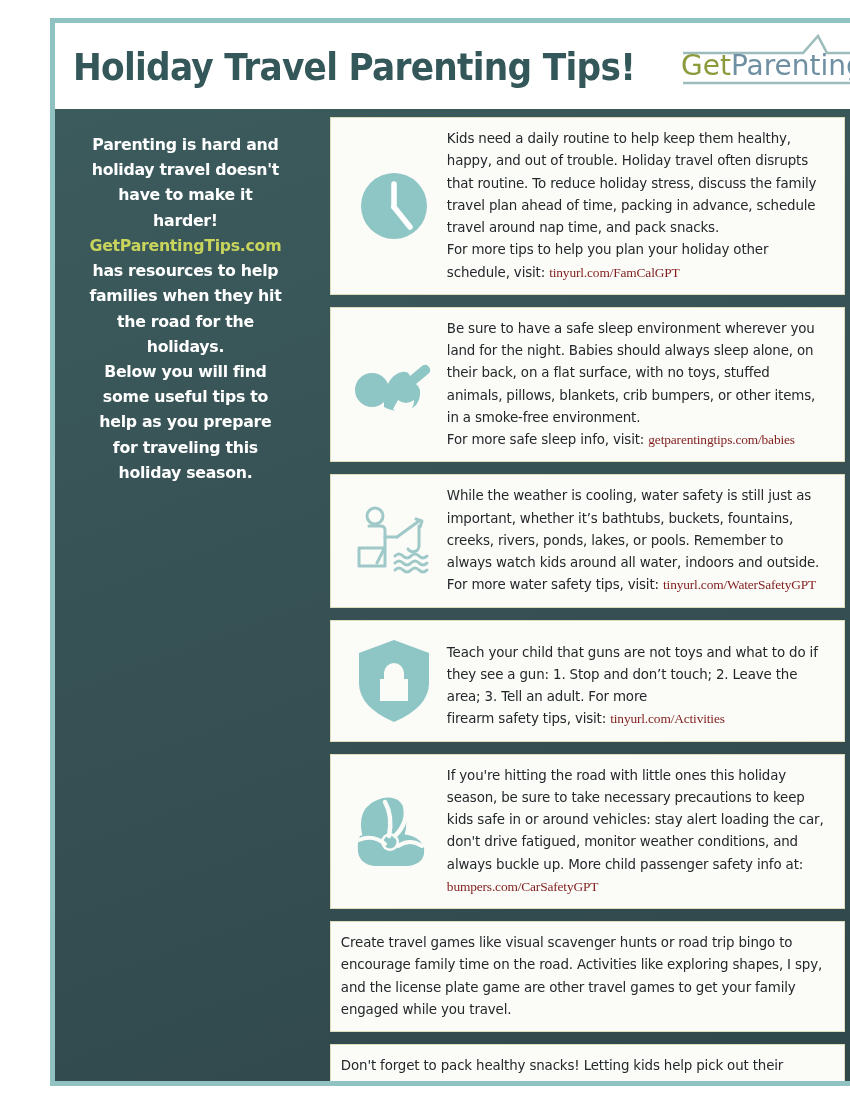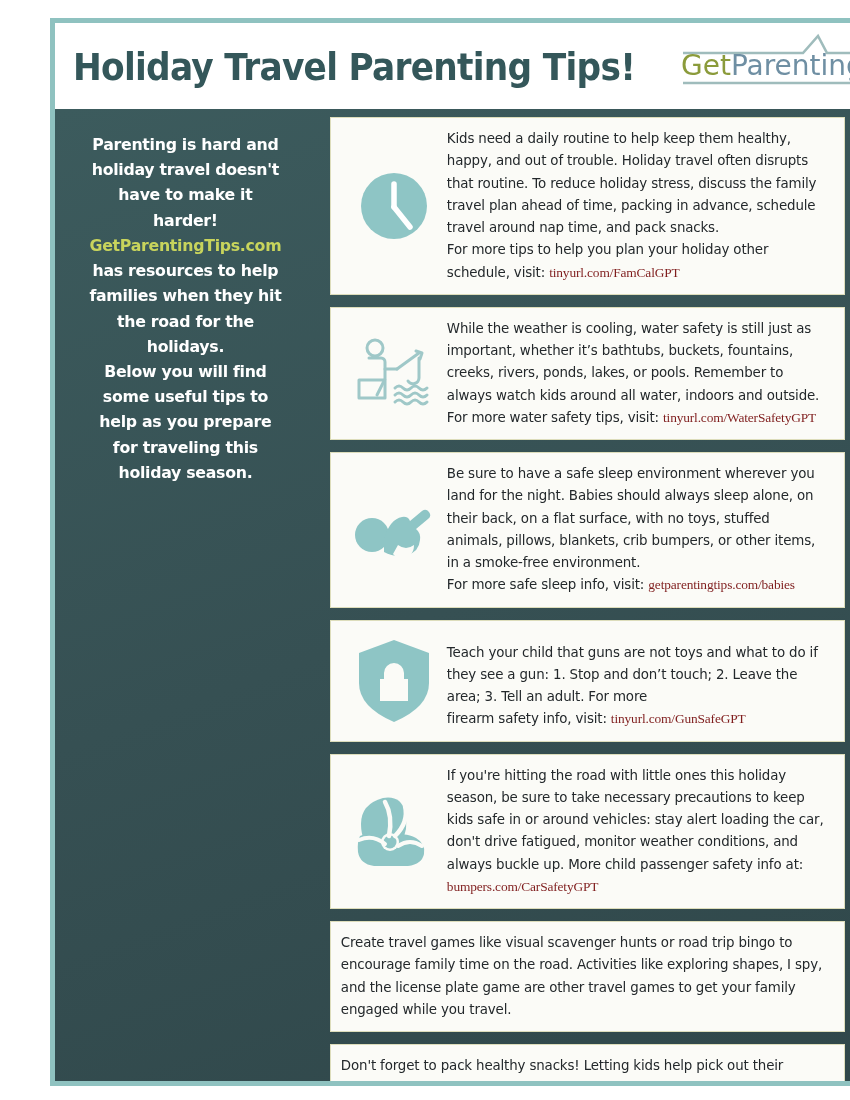--- a/index.html
+++ b/index.html
@@ -145,20 +145,36 @@
             </svg>
           </div>
           <div class="card-text">
             <span>Kids need a daily routine to help keep them healthy, happy, and out of trouble. Holiday travel often disrupts that routine. To reduce holiday stress, discuss the family travel plan ahead of time, packing in advance, schedule travel around nap time, and pack snacks.</span><br>
             <span>For more tips to help you plan your holiday other schedule, visit: </span><span class="lk">tinyurl.com/FamCalGPT</span>
           </div>
         </div>
 
         <div class="card">
           <div class="card-icon">
+            <svg width="84" height="70" viewBox="0 0 84 70">
+              <g fill="#8ec5c5">
+                <circle cx="20" cy="40" r="17"></circle>
+                <path d="M32 44 q6 -20 18 -22 q6 -1 8 4 l12 -10 q4 -3 7 1 q3 4 -1 7 l-12 10 q5 4 4 11 q-1 12 -13 15 q-12 3 -23 -3 z"></path>
+                <path d="M46 50 q8 6 16 0 q0 12 -12 13 q-6 0 -9 -4 z" fill="#fbfbf7"></path>
+              </g>
+            </svg>
+          </div>
+          <div class="card-text">
+            <span>Be sure to have a safe sleep environment wherever you land for the night. Babies should always sleep alone, on their back, on a flat surface, with no toys, stuffed animals, pillows, blankets, crib bumpers, or other items, in a smoke-free environment.</span><br>
+            <span>For more safe sleep info, visit: </span><span class="lk">getparentingtips.com/babies</span>
+          </div>
+        </div>
+
+        <div class="card">
+          <div class="card-icon">
             <svg width="80" height="74" viewBox="0 0 80 74">
               <g fill="none" stroke="#9fc8c8" stroke-width="3" stroke-linecap="round" stroke-linejoin="round">
                 <circle cx="21" cy="12" r="8"></circle>
                 <path d="M15 22 h12 a4 4 0 0 1 4 4 v7 h12"></path>
                 <path d="M31 33 v10 l-8 16"></path>
                 <path d="M43 33 l22 -16"></path>
                 <path d="M62 15 l6 2 l-2 6"></path>
                 <path d="M65 22 v20 a6 6 0 0 1 -11 3"></path>
                 <rect x="5" y="44" width="26" height="18"></rect>
                 <path d="M41 52 q4 -4 8 0 t8 0 t8 0 t8 0"></path>
@@ -168,43 +184,27 @@
             </svg>
           </div>
           <div class="card-text">
             <span>While the weather is cooling, water safety is still just as important, whether it’s bathtubs, buckets, fountains, creeks, rivers, ponds, lakes, or pools. Remember to always watch kids around all water, indoors and outside.</span><br>
             <span>For more water safety tips, visit: </span><span class="lk">tinyurl.com/WaterSafetyGPT</span>
           </div>
         </div>
 
         <div class="card">
           <div class="card-icon">
-            <svg width="84" height="70" viewBox="0 0 84 70">
-              <g fill="#8ec5c5">
-                <circle cx="20" cy="40" r="17"></circle>
-                <path d="M32 44 q6 -20 18 -22 q6 -1 8 4 l12 -10 q4 -3 7 1 q3 4 -1 7 l-12 10 q5 4 4 11 q-1 12 -13 15 q-12 3 -23 -3 z"></path>
-                <path d="M46 50 q8 6 16 0 q0 12 -12 13 q-6 0 -9 -4 z" fill="#fbfbf7"></path>
-              </g>
-            </svg>
-          </div>
-          <div class="card-text">
-            <span>Be sure to have a safe sleep environment wherever you land for the night. Babies should always sleep alone, on their back, on a flat surface, with no toys, stuffed animals, pillows, blankets, crib bumpers, or other items, in a smoke-free environment.</span><br>
-            <span>For more safe sleep info, visit: </span><span class="lk">getparentingtips.com/babies</span>
-          </div>
-        </div>
-
-        <div class="card">
-          <div class="card-icon">
             <svg width="76" height="88" viewBox="0 0 76 88">
               <path d="M38 3 L73 16 V46 q0 24 -35 39 Q3 70 3 46 V16 Z" fill="#8ec5c5"></path>
               <path d="M28 42 v-6 a10 10 0 0 1 20 0 v6 h4 v22 H24 V42 Z" fill="#fbfbf7"></path>
             </svg>
           </div>
           <div class="card-text">
-            <span class="para2"><span>Teach your child that guns are not toys and what to do if they see a gun: 1. Stop and don’t touch; 2. Leave the area; 3. Tell an adult. For more </span><br><span>firearm safety info, visit: </span><span class="lk">tinyurl.com/GunSafeGPT</span></span>
+            <span class="para2"><span>Teach your child that guns are not toys and what to do if they see a gun: 1. Stop and don’t touch; 2. Leave the area; 3. Tell an adult. For more </span><br><span>firearm safety tips, visit: </span><span class="lk">tinyurl.com/Activities</span></span>
           </div>
         </div>
 
         <div class="card">
           <div class="card-icon">
             <svg width="84" height="78" viewBox="0 0 84 78">
               <g fill="#8ec5c5">
                 <path d="M31 6 q18 -3 22 14 q4 18 -4 30 q-10 14 -26 8 q-14 -6 -14 -26 q0 -20 22 -26 z"></path>
                 <path d="M8 44 q16 -8 30 4 q12 -10 26 -2 q10 6 8 16 q-2 10 -16 12 H22 q-14 -2 -16 -14 q-1 -10 2 -16 z"></path>
                 <circle cx="38" cy="50" r="9" fill="#fbfbf7"></circle>

